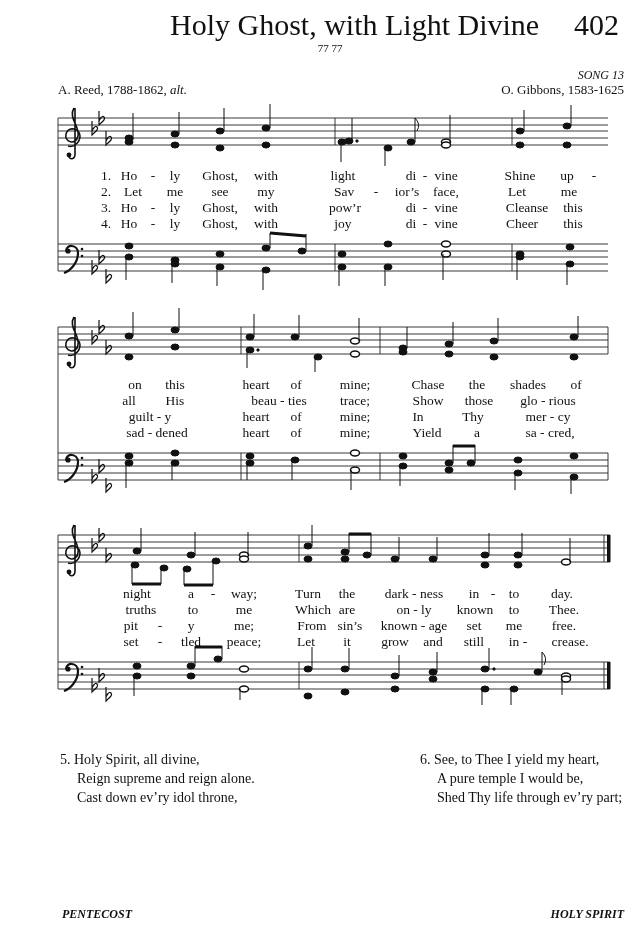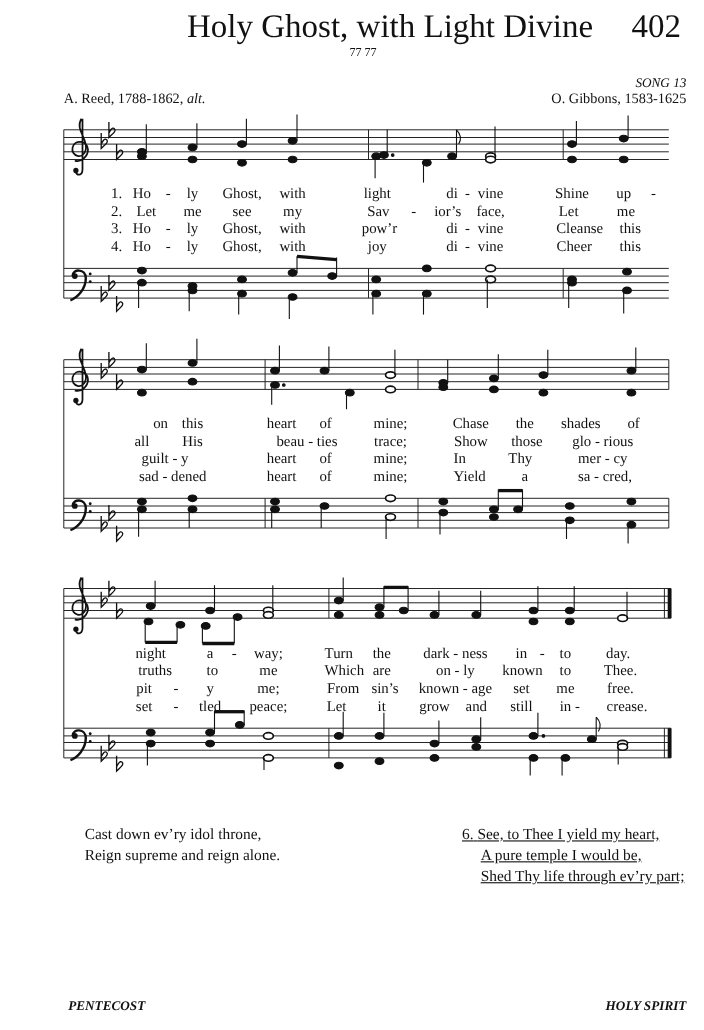--- a/index.html
+++ b/index.html
@@ -406,21 +406,21 @@
     <span class="syl" style="left:411px">di</span>
     <span class="syl" style="left:425px">-</span>
     <span class="syl" style="left:446px">vine</span>
     <span class="syl" style="left:522px">Cheer</span>
     <span class="syl" style="left:573px">this</span>
   </div>
 </div>
 
 <div class="lyrics" style="left:0;top:377px;width:640px;height:80px;">
   <div class="lyric-line" style="top:0;left:0;width:640px;">
-    <span class="syl" style="left:146px">on</span>
+    <span class="syl" style="left:135px">on</span>
     <span class="syl" style="left:175px">this</span>
     <span class="syl" style="left:256px">heart</span>
     <span class="syl" style="left:296px">of</span>
     <span class="syl" style="left:355px">mine;</span>
     <span class="syl" style="left:428px">Chase</span>
     <span class="syl" style="left:477px">the</span>
     <span class="syl" style="left:528px">shades</span>
     <span class="syl" style="left:576px">of</span>
   </div>
   <div class="lyric-line" style="top:16px;left:0;width:640px;">
@@ -498,23 +498,24 @@
     <span class="syl" style="left:347px">it</span>
     <span class="syl" style="left:395px">grow</span>
     <span class="syl" style="left:433px">and</span>
     <span class="syl" style="left:474px">still</span>
     <span class="syl" style="left:518px">in -</span>
     <span class="syl" style="left:570px">crease.</span>
   </div>
 </div>
 
 <div class="stanza" style="left:60px;top:750px;">
+  <div class="line"><span>5.</span> <span>Holy Spirit, all divine,</span></div>
+  <div class="line indent">Reign supreme and reign alone.</div>
   <div class="line indent">Cast down ev’ry idol throne,</div>
-  <div class="line indent">Reign supreme and reign alone.</div>
 </div>
-<div class="stanza" style="left:420px;top:750px;text-decoration:underline;">
+<div class="stanza" style="left:420px;top:750px;">
   <div class="line"><span>6.</span> <span>See, to Thee I yield my heart,</span></div>
   <div class="line indent">A pure temple I would be,</div>
   <div class="line indent">Shed Thy life through ev’ry part;</div>
 </div>
 
 <div class="footer" style="left:62px;">PENTECOST</div>
 <div class="footer" style="right:16px;">HOLY SPIRIT</div>
 
 </body></html>

